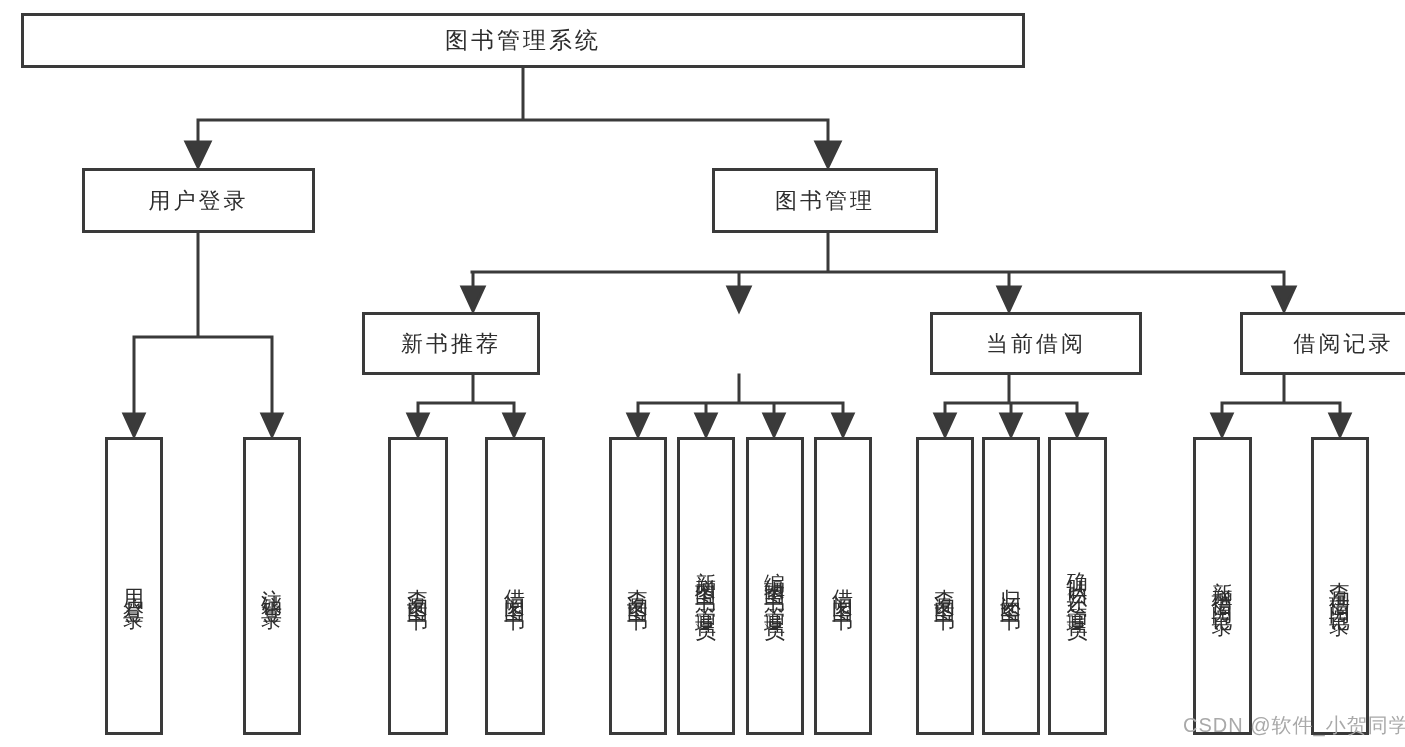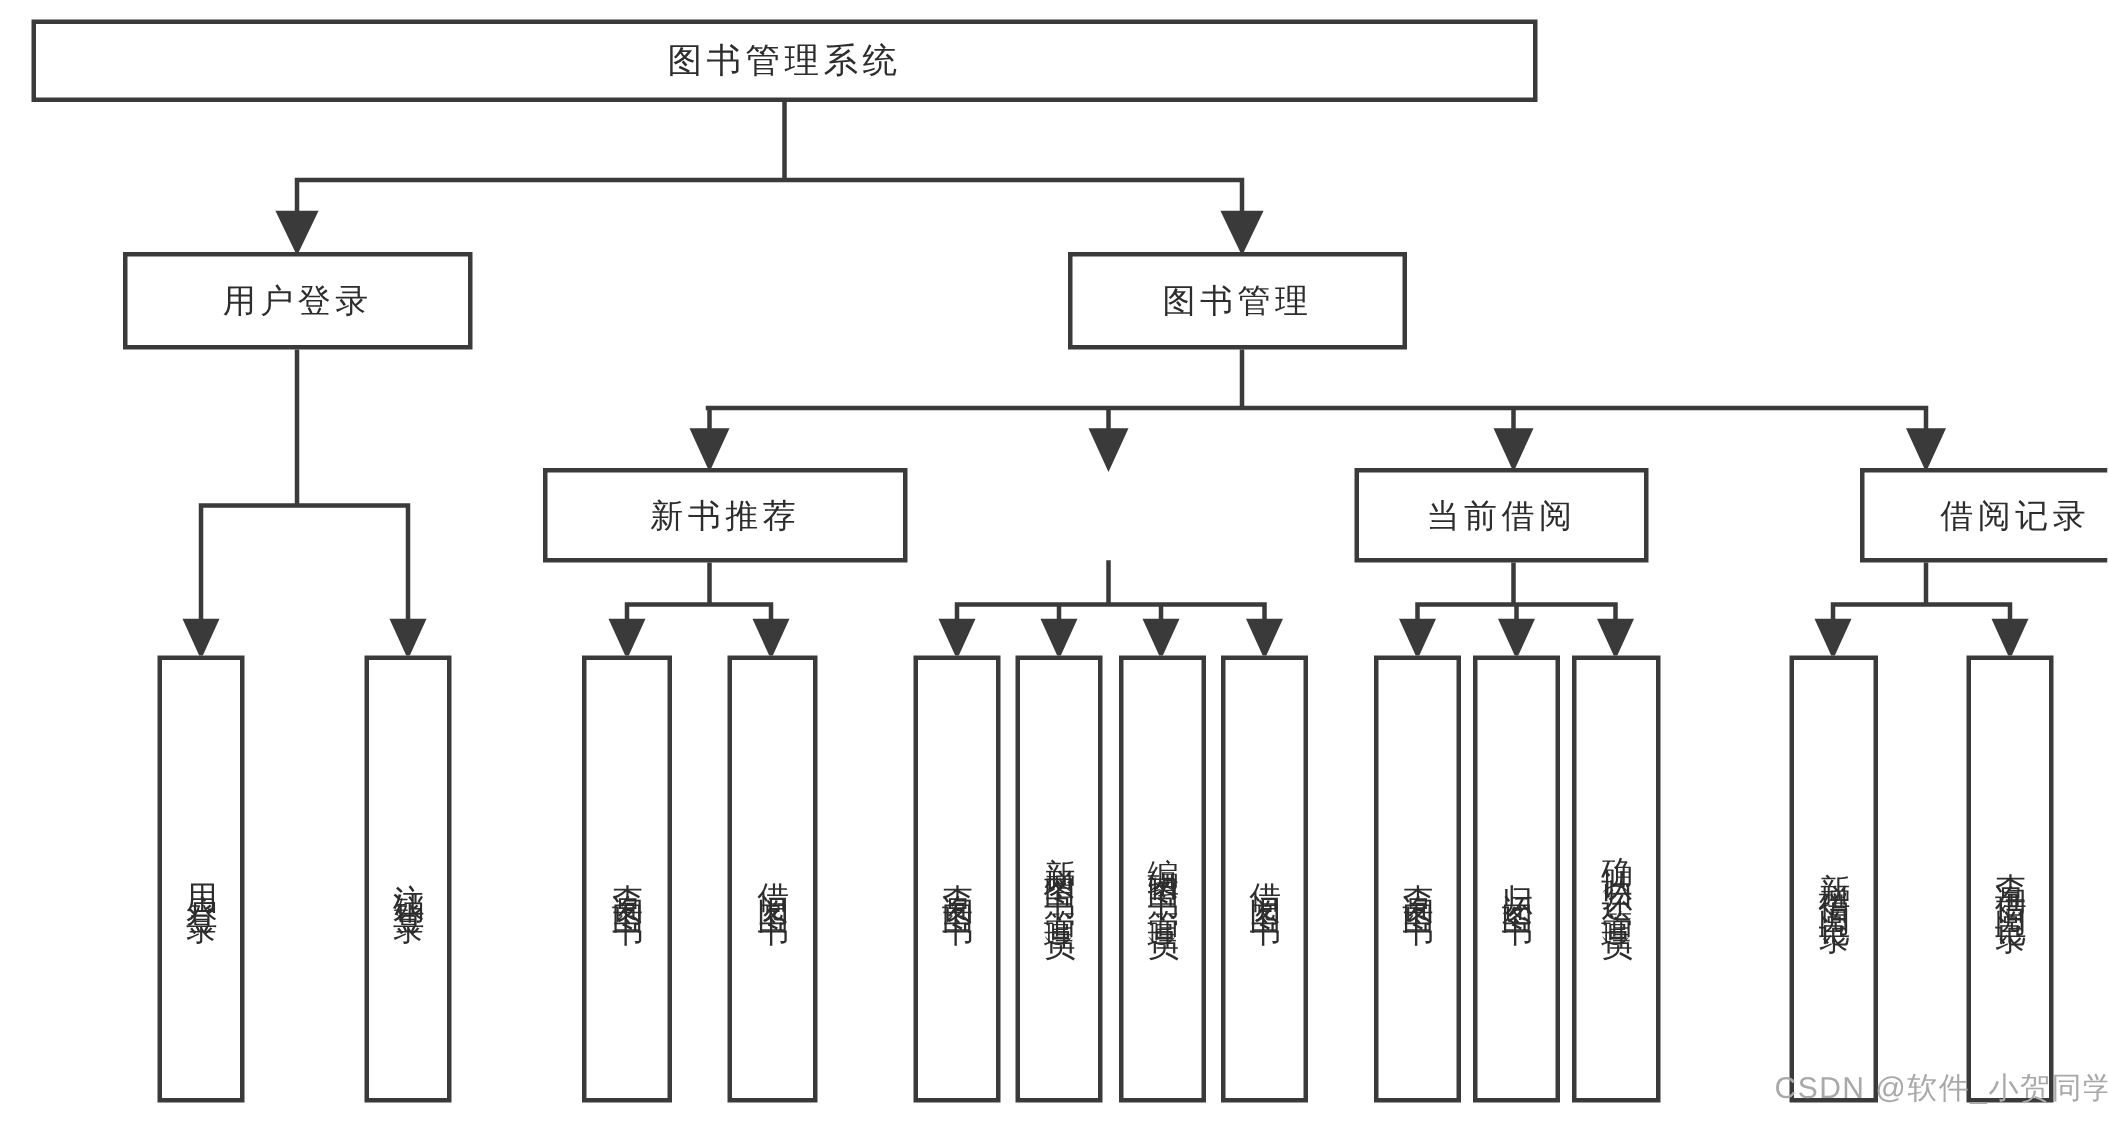--- a/index.html
+++ b/index.html
@@ -108,22 +108,22 @@
         <polygon points="1330,414 1350,414 1340,436"></polygon>
       </g>
     </g>
   </svg>
 
   <div class="node h-node root-node" style="left:21px;top:13px;width:1004px;height:55px">图书管理系统</div>
 
   <div class="node h-node" style="left:82px;top:168px;width:233px;height:65px">用户登录</div>
   <div class="node h-node" style="left:712px;top:168px;width:226px;height:65px">图书管理</div>
 
-  <div class="node h-node" style="left:362px;top:312px;width:243px;height:63px">新书推荐</div>
-  <div class="node h-node" style="left:903px;top:312px;width:196px;height:63px">当前借阅</div>
+  <div class="node h-node" style="left:362px;top:312px;width:178px;height:63px">新书推荐</div>
+  <div class="node h-node" style="left:930px;top:312px;width:212px;height:63px">当前借阅</div>
   <div class="node h-node" style="left:1240px;top:312px;width:207px;height:63px">借阅记录</div>
 
   <div class="node v-node" style="left:105px;top:437px;width:58px;height:298px">用户登录</div>
   <div class="node v-node" style="left:243px;top:437px;width:58px;height:298px">注销登录</div>
 
   <div class="node v-node" style="left:388px;top:437px;width:60px;height:298px">查询图书</div>
   <div class="node v-node" style="left:485px;top:437px;width:60px;height:298px">借阅图书</div>
 
   <div class="node v-node" style="left:609px;top:437px;width:58px;height:298px">查询图书</div>
   <div class="node v-node" style="left:677px;top:437px;width:58px;height:298px">新增图书（管理员）</div>

